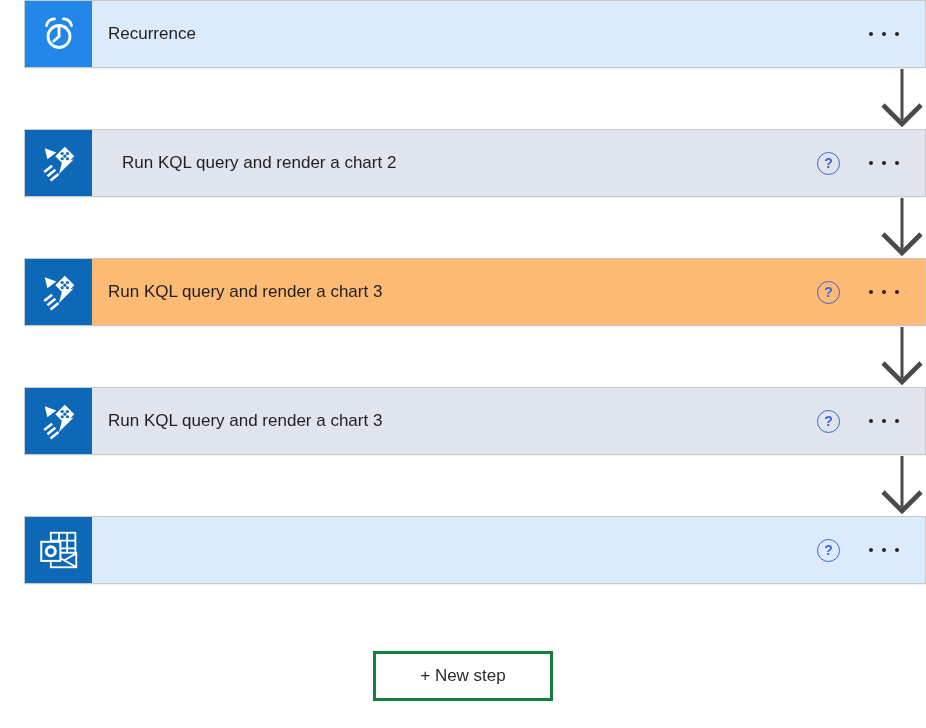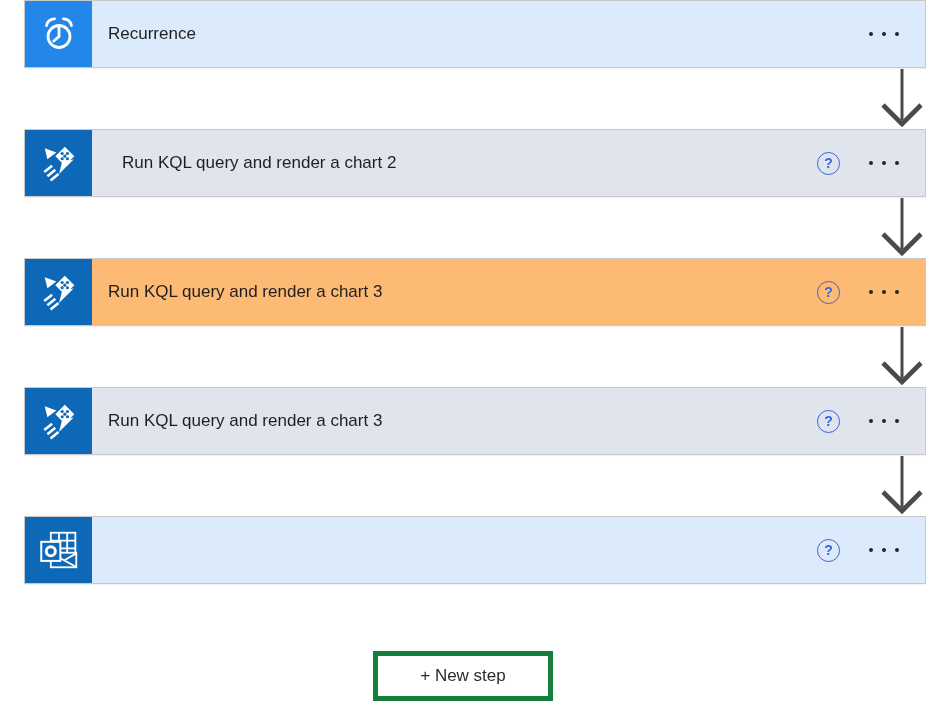--- a/index.html
+++ b/index.html
@@ -41,21 +41,21 @@
   }
   .menu { display: flex; align-items: center; gap: 9px; cursor: pointer; padding: 6px 2px; }
   .menu .dot { width: 4px; height: 4px; border-radius: 50%; background: #242424; }
 
   .arrow { display: block; margin: 1px 0 2px 0; }
 
   .footer { display: flex; justify-content: center; gap: 30px; margin-top: 67px; }
   .btn {
     width: 180px; height: 50px;
     background: #ffffff;
-    border: 5px solid #15803d;
+    border: 3px solid #15803d;
     font-family: "Liberation Sans", sans-serif;
     font-size: 17px; color: #2b2b2b;
     display: flex; align-items: center; justify-content: center;
     cursor: pointer;
   }
 </style>
 </head>
 <body>
 
 <div class="canvas">

